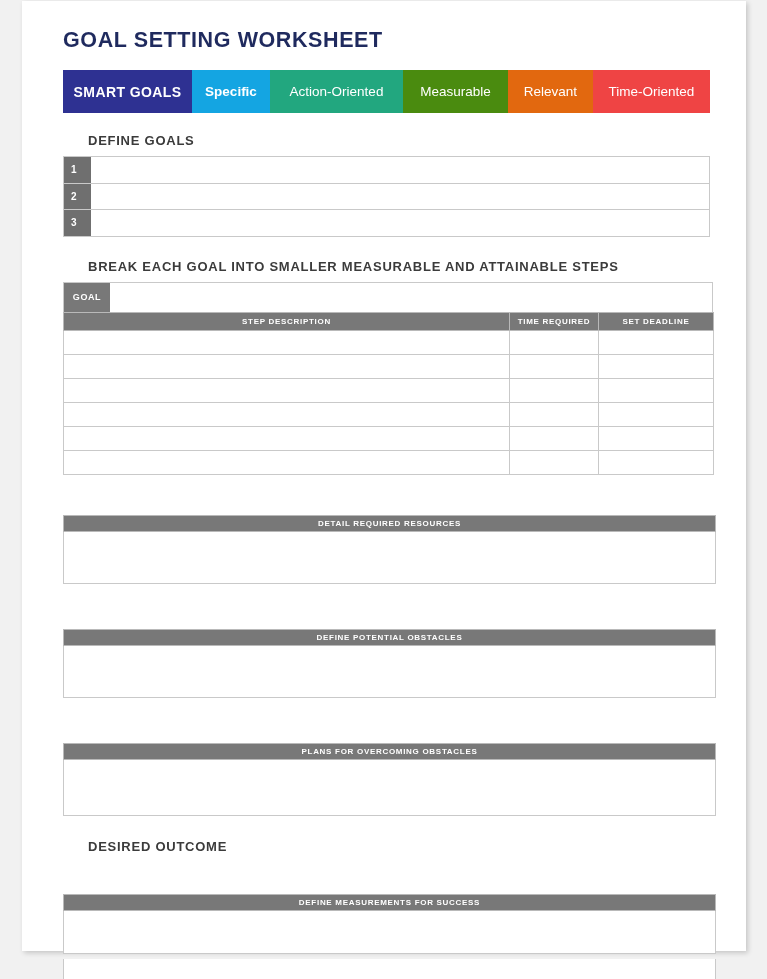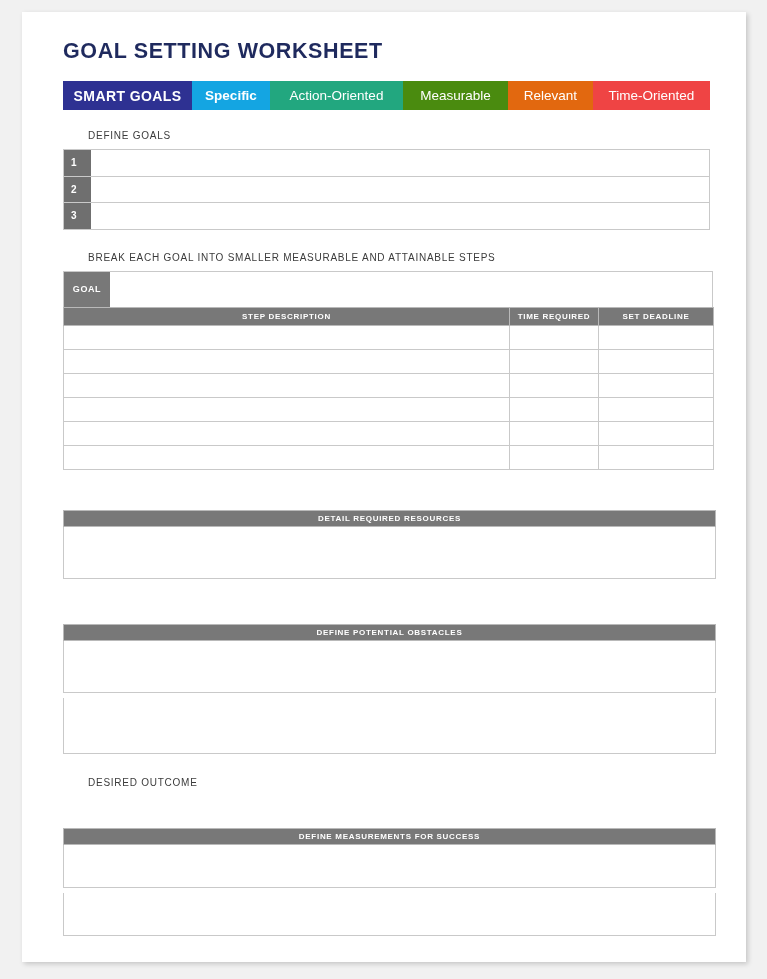--- a/index.html
+++ b/index.html
@@ -16,21 +16,21 @@
   .page-bg {
     position: relative;
     width: 767px;
     height: 979px;
     background: #f1f1f1;
   }
 
   .sheet {
     position: absolute;
     left: 22px;
-    top: 12px;
+    top: 1px;
     width: 724px;
     height: 950px;
     background: #ffffff;
     box-shadow: 2px 2px 5px rgba(0,0,0,0.18);
   }
 
   .sheet-inner {
     padding: 27px 36px 0 41px;
   }
 
@@ -40,43 +40,43 @@
     font-weight: bold;
     letter-spacing: 0.6px;
     color: #1f2a5e;
     margin-bottom: 17px;
     white-space: nowrap;
   }
 
   
   .smart-bar {
     display: flex;
-    height: 29px;
+    height: 43px;
     width: 647px;
     margin-bottom: 20px;
   }
   .smart-tab {
     display: flex;
     align-items: center;
     justify-content: center;
     color: #ffffff;
     font-size: 13.5px;
     white-space: nowrap;
     padding: 0 6px;
   }
   .smart-tab.bold {
     font-weight: bold;
     letter-spacing: 0.4px;
     font-size: 14px;
   }
 
   
   .section-label {
-    font-size: 10px;
-    font-weight: normal;
+    font-size: 13px;
+    font-weight: bold;
     letter-spacing: 0.75px;
     color: #3b3b3b;
     margin-bottom: 8px;
     white-space: nowrap;
     padding-left: 25px;
   }
 
   
   .goals-block {
     width: 647px;
@@ -103,21 +103,21 @@
   .goal-input {
     flex: 1;
     background: #ffffff;
   }
 
   
   .steps-wrap { width: 650px; margin-bottom: 22px; }
 
   .goal-line {
     display: flex;
-    height: 36px;
+    height: 30px;
     border: 1px solid #c9c9c9;
     border-bottom: none;
     gap: 18px;
   }
   .goal-tag {
     width: 47px;
     background: #787878;
     color: #ffffff;
     font-size: 9px;
     font-weight: bold;
@@ -288,20 +288,21 @@
       </div>
 
 
       <div class="panel-group">
         <div class="panel-head">DETAIL REQUIRED RESOURCES</div>
         <div class="panel-body h52"></div>
         <div class="gap-6"></div>
         <div class="panel-head">DEFINE POTENTIAL OBSTACLES</div>
         <div class="panel-body h52"></div>
         <div class="gap-6"></div>
+        <div class="panel-head">PLANS FOR OVERCOMING OBSTACLES</div>
         <div class="panel-body h56"></div>
       </div>
 
       <div class="section-label">DESIRED OUTCOME</div>
 
       <div class="panel-group">
         <div class="panel-head">DEFINE MEASUREMENTS FOR SUCCESS</div>
         <div class="panel-body h43"></div>
         <div class="gap-6"></div>
         <div class="panel-body h43"></div>

